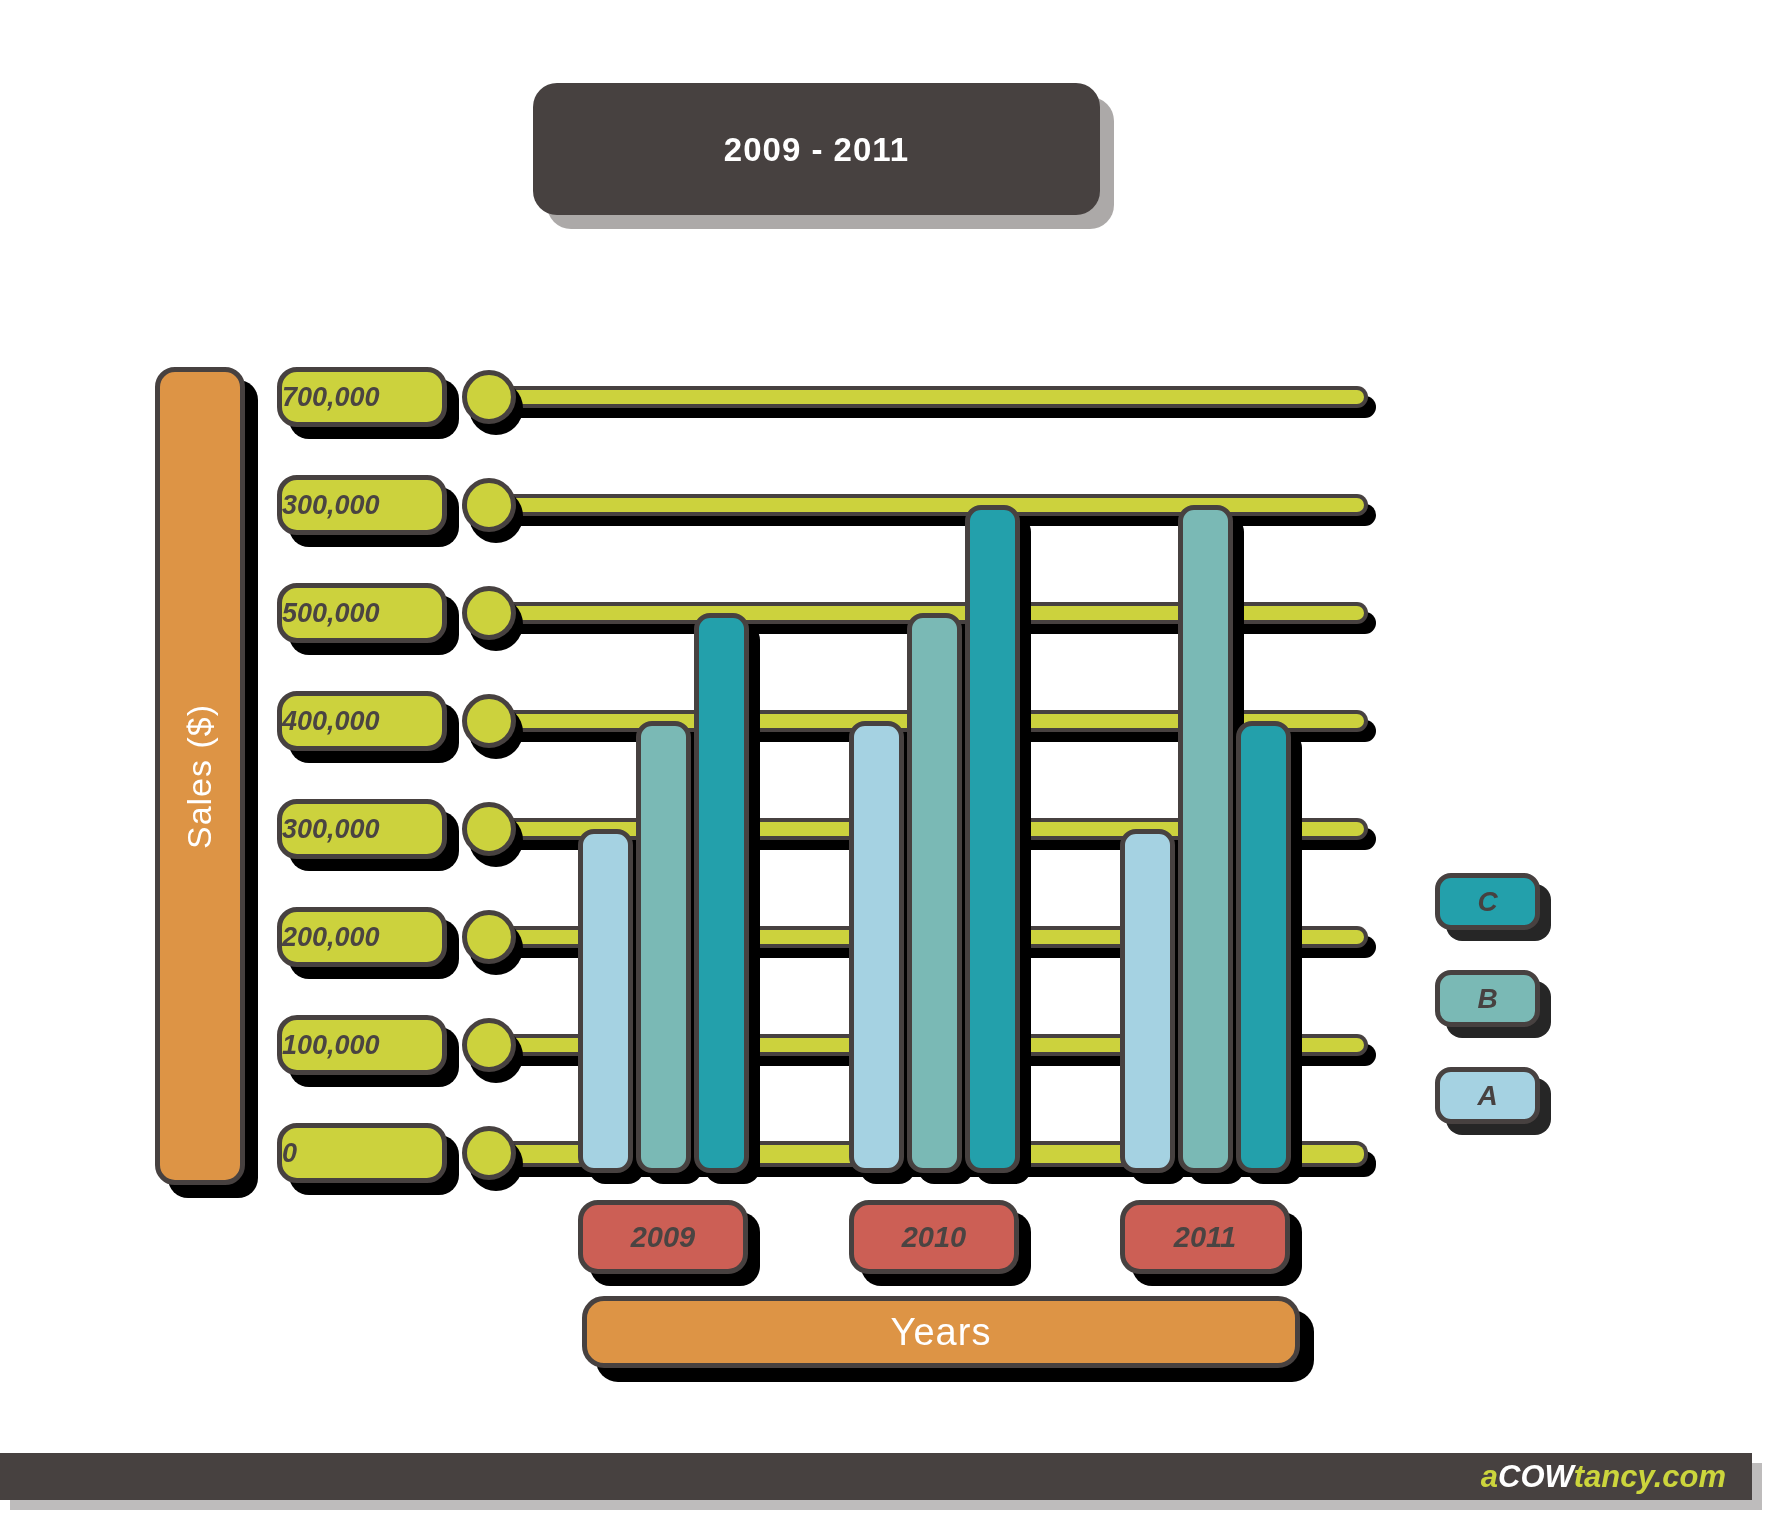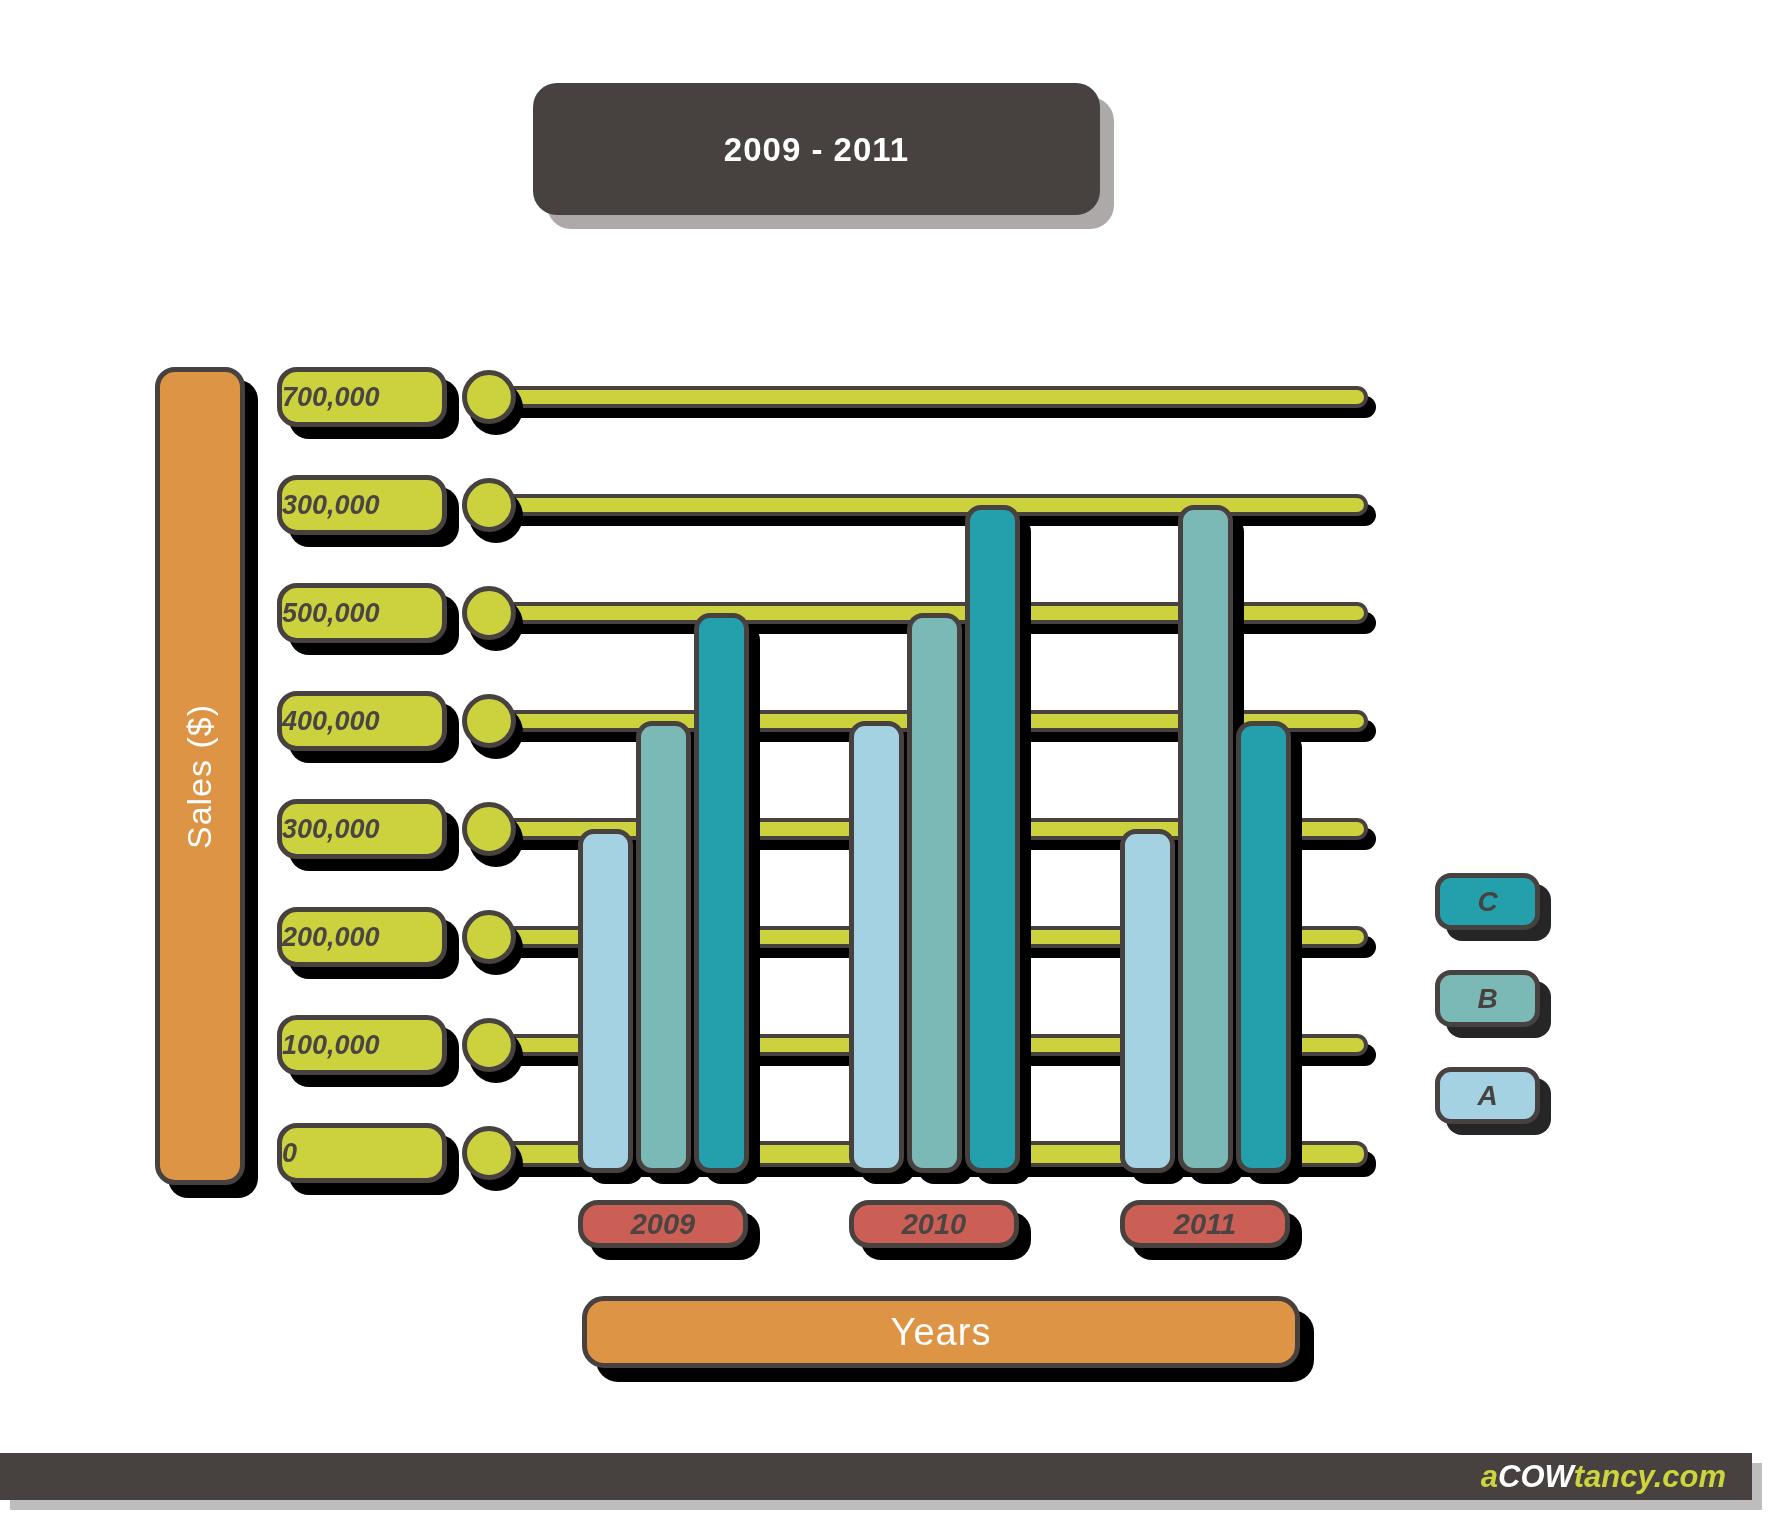--- a/index.html
+++ b/index.html
@@ -51,21 +51,21 @@
   .bar{
     position:absolute;width:55px;box-sizing:border-box;
     border:5px solid #474140;border-radius:16px;
     box-shadow:11px 11px 0 #000;
   }
   .bar.a{background:#a5d2e2;}
   .bar.b{background:#7ab9b5;}
   .bar.c{background:#23a0ab;}
   
   .x-label{
-    position:absolute;top:1200px;width:170px;height:48px;box-sizing:border-box;
+    position:absolute;top:1200px;width:170px;height:74px;box-sizing:border-box;
     background:#cc5f55;border:5px solid #474140;border-radius:20px;
     box-shadow:12px 12px 0 #000;
     display:flex;align-items:center;justify-content:center;
     color:#4a4442;font-size:29px;font-weight:bold;font-style:italic;
   }
   .years-box{
     position:absolute;left:582px;top:1296px;width:718px;height:72px;box-sizing:border-box;
     background:#dd9445;border:5px solid #474140;border-radius:22px;
     box-shadow:14px 14px 0 #000;
     display:flex;align-items:center;justify-content:center;

